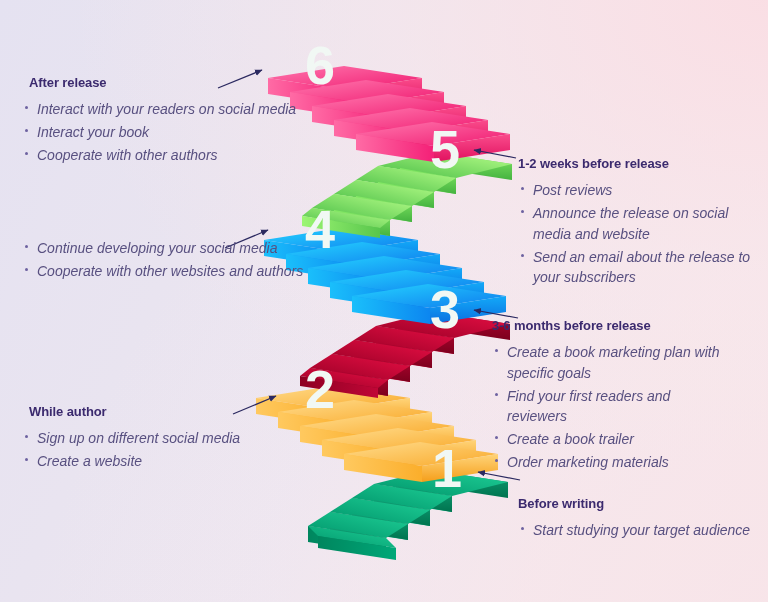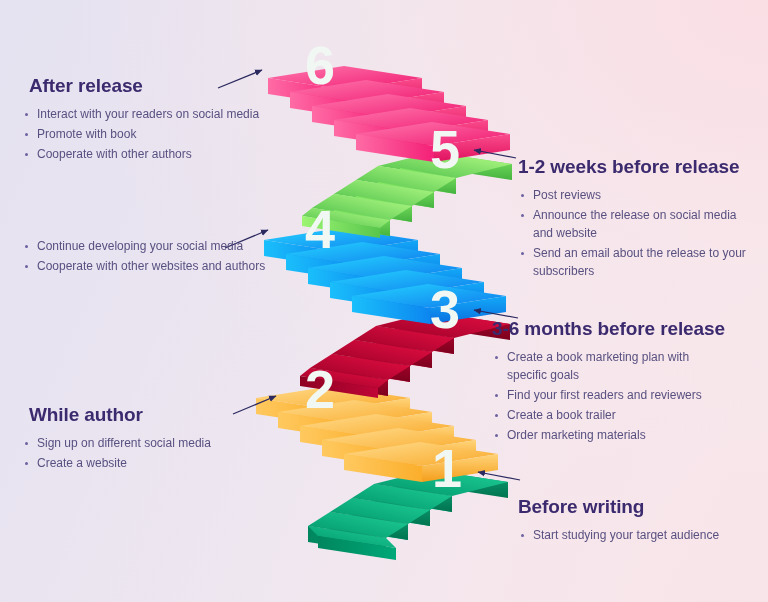--- a/index.html
+++ b/index.html
@@ -18,28 +18,29 @@
       linear-gradient(115deg,#E5E2F1 0%, #E9E4F0 28%, #F0E7EF 55%, #F7E8EC 78%, #FAE7E9 100%);
   }
 
   
   #stairs{position:absolute;left:0;top:0;width:768px;height:602px;}
 
   
   .block{position:absolute;}
   .block h3{
     margin:0 0 9px 0;
-    font-size:19px;font-weight:bold;color:#3B2A6E;
+    font-size:13px;font-weight:bold;color:#3B2A6E;
     letter-spacing:-0.1px;
   }
   .block ul{margin:0;padding:0;list-style:none;}
   .block li{
     position:relative;
     padding-left:15px;
-    font-size:12px;
+    font-size:14px;
+    font-style:italic;
     color:#585080;
     line-height:1.47;
     margin-bottom:2.5px;
   }
   .block li:before{
     content:"";
     position:absolute;left:3px;top:7px;
     width:3px;height:3px;border-radius:50%;
     background:#6D62A0;
   }
@@ -338,21 +339,21 @@
       <line x1="516" y1="158" x2="474" y2="150"></line>
       <line x1="518" y1="318" x2="474" y2="310"></line>
       <line x1="520" y1="480" x2="478" y2="472"></line>
     </g>
   </svg>
 
   <div class="block left" id="blk-after">
     <h3>After release</h3>
     <ul>
       <li>Interact with your readers on social media</li>
-      <li>Promote with book</li>
+      <li>Interact your book</li>
       <li>Cooperate with other authors</li>
     </ul>
   </div>
 
   <div class="block left" id="blk-1_3m">
     <ul>
       <li>Continue developing your social media</li>
       <li>Cooperate with other websites and authors</li>
     </ul>
   </div>

